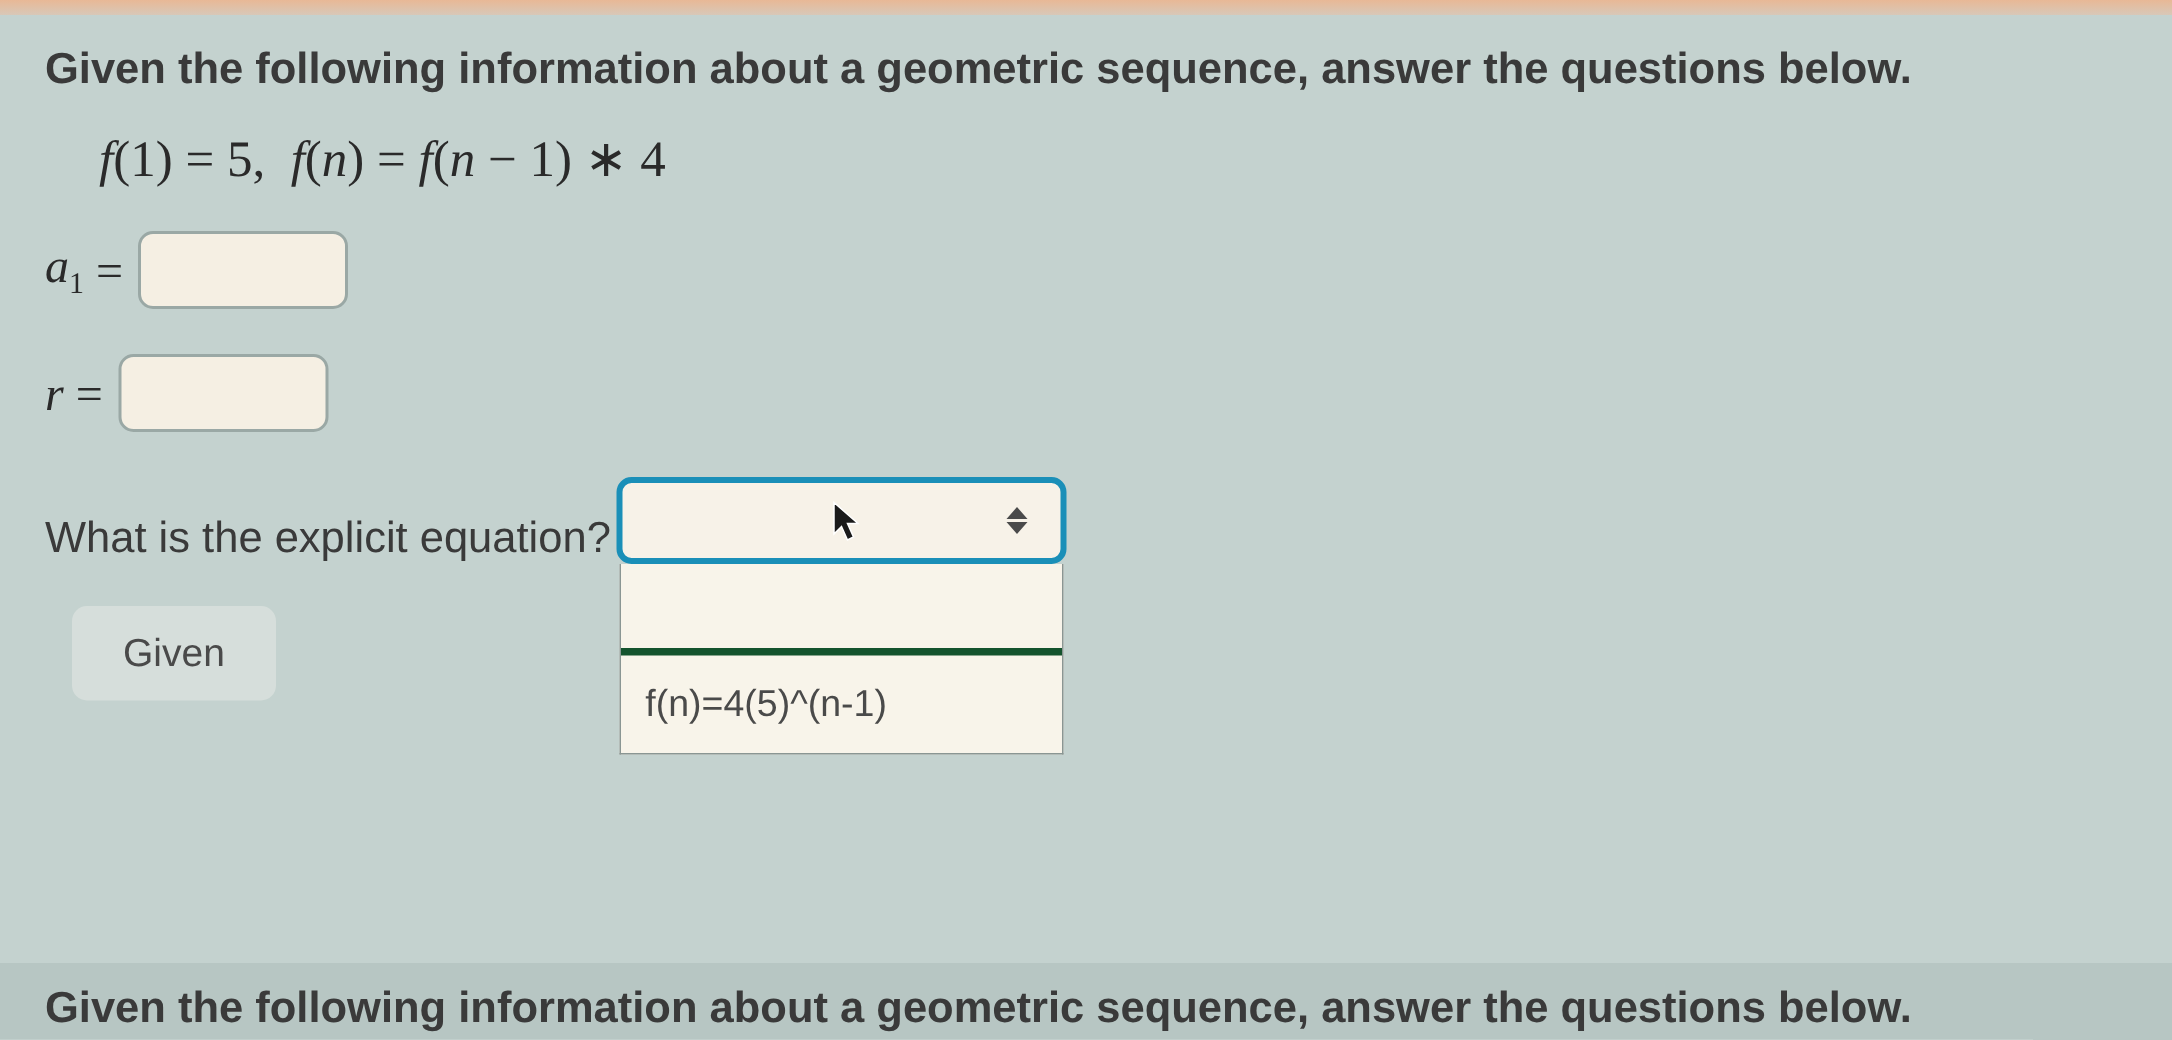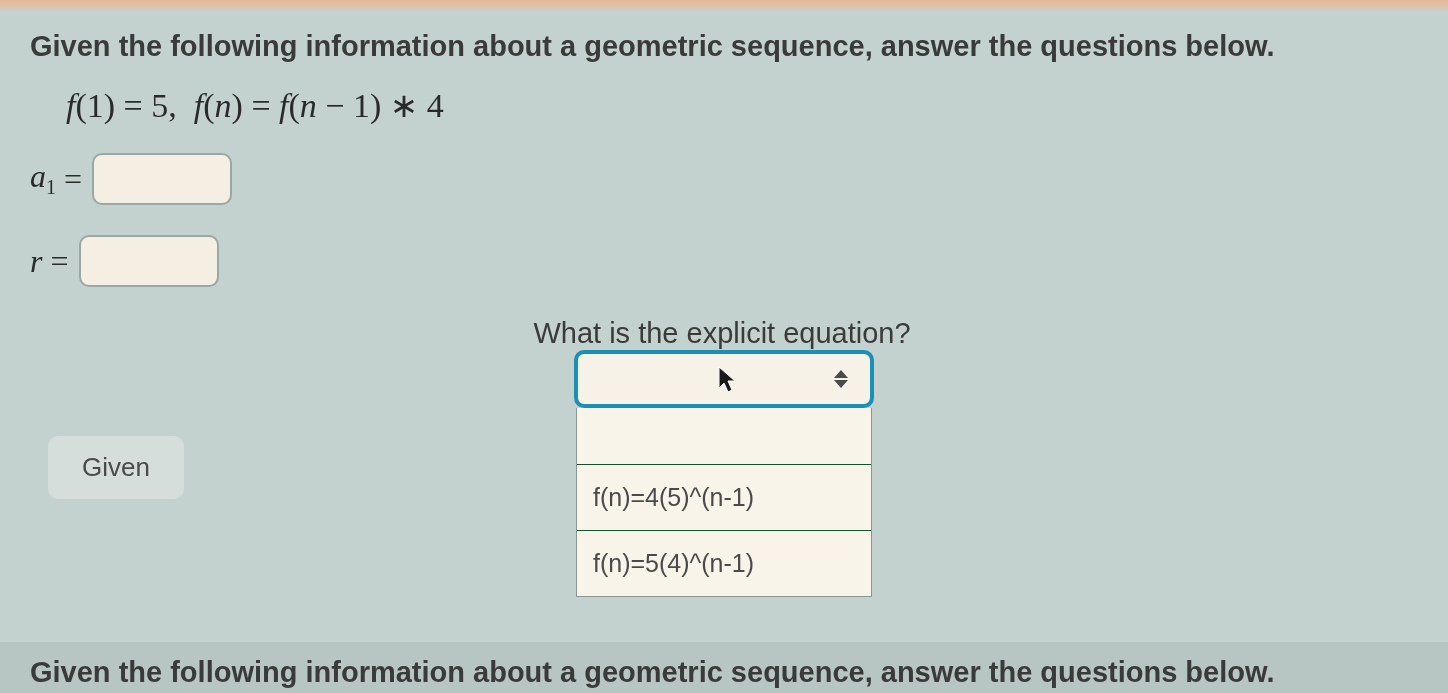--- a/index.html
+++ b/index.html
@@ -57,24 +57,23 @@
     height: 52px;
     border: 2px solid #9aa8a5;
     border-radius: 10px;
     background: #f5efe3;
     font-size: 22px;
     padding: 0 10px;
     outline: none;
   }
   .question-row {
     display: flex;
-    align-items: center;
+    align-items: flex-end;
     margin-top: 10px;
     margin-bottom: 28px;
-    flex-direction: column;
   }
   .question-text {
     font-size: 29px;
     color: #3a3a3a;
     margin-right: 4px;
   }
   .select-wrap {
     position: relative;
   }
   .select-box {
@@ -123,21 +122,21 @@
     background: #f8f4ea;
     border: 1px solid #8a9693;
     border-top: none;
     z-index: 10;
   }
   .dropdown-option {
     padding: 18px 16px;
     font-size: 25px;
     color: #4a4a4a;
     cursor: pointer;
-    border-top: 1px solid #14532d;
+    border-top: 5px solid #14532d;
   }
   .dropdown-option.blank {
     height: 56px;
     border-top: none;
   }
   .check-btn {
     display: inline-block;
     background: #d6dedb;
     border: none;
     border-radius: 10px;
@@ -197,21 +196,20 @@
           <path d="M1 1 L1 22 L6 17 L10 26 L14 24 L10 15 L17 15 Z" fill="#1a1a1a" stroke="#fff" stroke-width="1"></path>
         </svg>
         <div class="select-arrows">
           <div class="tri-up"></div>
           <div class="tri-down"></div>
         </div>
       </div>
       <div class="dropdown">
         <div class="dropdown-option blank"></div>
         <div class="dropdown-option">f(n)=4(5)^(n-1)</div>
-        <div class="dropdown-option">f(n)=5(4)^(n-1)</div>
       </div>
     </div>
   </div>
 
   <button class="check-btn">Given</button>
 
 </div>
 
 <div class="bottom-strip">
   <div class="bottom-heading">Given the following information about a geometric sequence, answer the questions below.</div>

